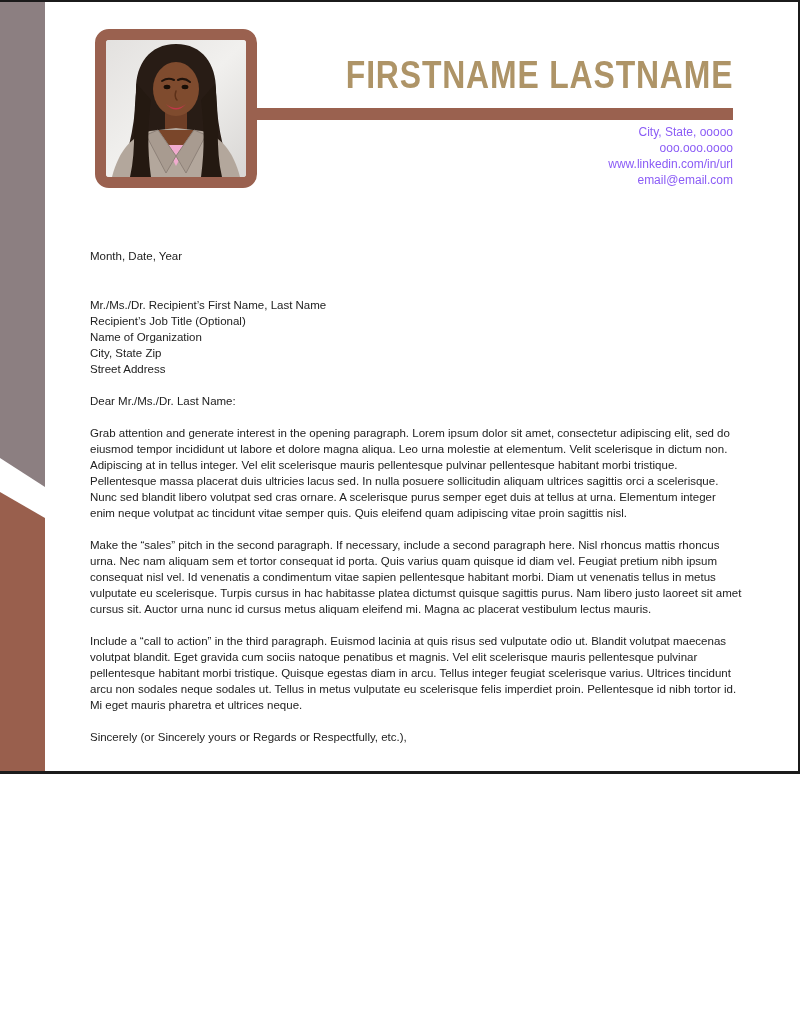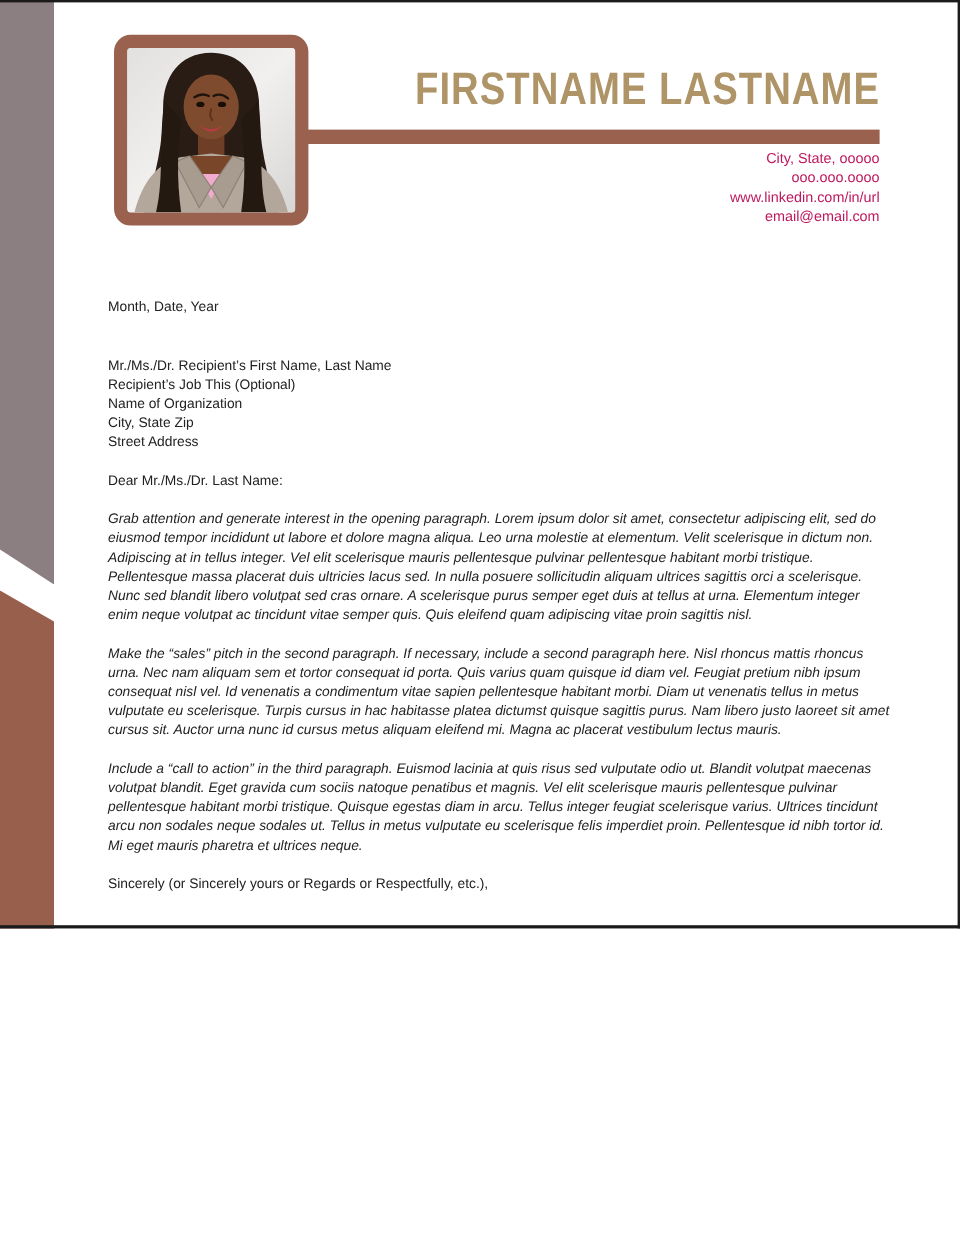--- a/index.html
+++ b/index.html
@@ -46,33 +46,33 @@
     letter-spacing:1px;color:#ae9467;white-space:nowrap;
     transform:scaleX(.84);transform-origin:100% 50%;
   }
   .accent-bar{
     position:absolute;left:252px;top:108px;
     width:481px;height:12px;background:#9a614f;
   }
   .contact{
     position:absolute;right:67px;top:124px;
     text-align:right;
-    font-size:12px;line-height:16px;color:#be185d;
+    font-size:12px;line-height:16px;color:#8b5cf6;
   }
 
   
   .letter{
     position:absolute;left:90px;top:248px;width:652px;
     font-size:11.5px;line-height:16px;color:#222222;
   }
   .letter .date{margin:0 0 33px;}
   .letter .recipient{margin:0 0 16px;}
   .letter .subject{margin:0 0 16px;}
   .letter .salutation{margin:0 0 16px;}
-  .letter p{margin:0 0 16px;font-style:italic;}
+  .letter p{margin:0 0 16px;}
   .letter .closing{margin:0 0 45px;}
   .letter .signature{margin:0 0 18px;}
   .letter .enclosure{margin:0;}
 </style>
 </head>
 <body>
 
 <div class="page">
 
   <div class="sidebar">
@@ -130,21 +130,21 @@
     <div>ooo.ooo.oooo</div>
     <div>www.linkedin.com/in/url</div>
     <div>email@email.com</div>
   </div>
 
   <div class="letter">
     <div class="date">Month, Date, Year</div>
 
     <div class="recipient">
       <div>Mr./Ms./Dr. Recipient’s First Name, Last Name</div>
-      <div>Recipient’s Job This (Optional)</div>
+      <div>Recipient’s Job Title (Optional)</div>
       <div>Name of Organization</div>
       <div>City, State Zip</div>
       <div>Street Address</div>
     </div>
 
     <div class="salutation">Dear Mr./Ms./Dr. Last Name:</div>
 
     <p>Grab attention and generate interest in the opening paragraph. Lorem ipsum dolor sit amet, consectetur adipiscing elit, sed do eiusmod tempor incididunt ut labore et dolore magna aliqua. Leo urna molestie at elementum. Velit scelerisque in dictum non. Adipiscing at in tellus integer. Vel elit scelerisque mauris pellentesque pulvinar pellentesque habitant morbi tristique. Pellentesque massa placerat duis ultricies lacus sed. In nulla posuere sollicitudin aliquam ultrices sagittis orci a scelerisque. Nunc sed blandit libero volutpat sed cras ornare. A scelerisque purus semper eget duis at tellus at urna. Elementum integer enim neque volutpat ac tincidunt vitae semper quis. Quis eleifend quam adipiscing vitae proin sagittis nisl.</p>
     <p>Make the “sales” pitch in the second paragraph. If necessary, include a second paragraph here. Nisl rhoncus mattis rhoncus urna. Nec nam aliquam sem et tortor consequat id porta. Quis varius quam quisque id diam vel. Feugiat pretium nibh ipsum consequat nisl vel. Id venenatis a condimentum vitae sapien pellentesque habitant morbi. Diam ut venenatis tellus in metus vulputate eu scelerisque. Turpis cursus in hac habitasse platea dictumst quisque sagittis purus. Nam libero justo laoreet sit amet cursus sit. Auctor urna nunc id cursus metus aliquam eleifend mi. Magna ac placerat vestibulum lectus mauris.</p>
     <p>Include a “call to action” in the third paragraph. Euismod lacinia at quis risus sed vulputate odio ut. Blandit volutpat maecenas volutpat blandit. Eget gravida cum sociis natoque penatibus et magnis. Vel elit scelerisque mauris pellentesque pulvinar pellentesque habitant morbi tristique. Quisque egestas diam in arcu. Tellus integer feugiat scelerisque varius. Ultrices tincidunt arcu non sodales neque sodales ut. Tellus in metus vulputate eu scelerisque felis imperdiet proin. Pellentesque id nibh tortor id. Mi eget mauris pharetra et ultrices neque.</p>

